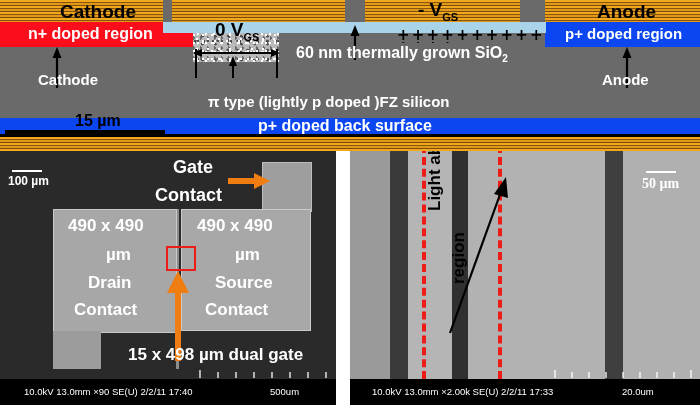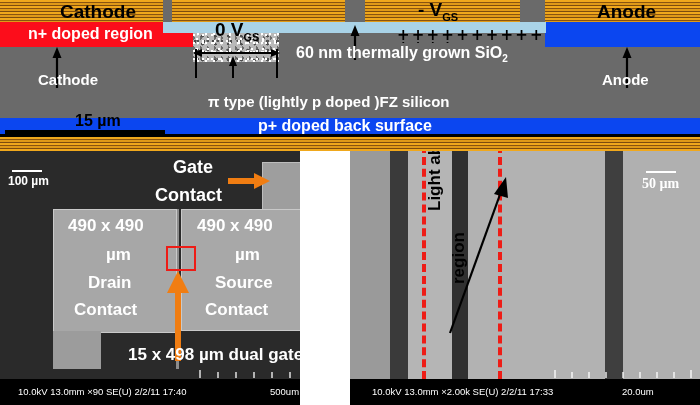--- a/index.html
+++ b/index.html
@@ -59,21 +59,21 @@
 
   
   #plusrow{position:absolute;left:397px;top:29px;width:148px;height:14px;
     color:#000;font-size:15px;font-weight:bold;letter-spacing:-1.5px;
     font-family:"DejaVu Sans",sans-serif;line-height:12px;overflow:hidden;}
 
   
   #bar15{position:absolute;left:5px;top:130px;width:160px;height:4px;background:#000;}
 
   
-  #semL{position:absolute;left:0;top:151px;width:300px;height:254px;background:#2a2a2a;overflow:hidden;}
+  #semL{position:absolute;left:0;top:151px;width:336px;height:254px;background:#2a2a2a;overflow:hidden;}
   #semR{position:absolute;left:350px;top:151px;width:350px;height:254px;background:#9a9a9a;overflow:hidden;}
   #gapcol{position:absolute;left:348px;top:151px;width:2px;height:254px;background:#fff;}
 
   .sembar{position:absolute;left:0;bottom:0;width:100%;height:26px;background:#000;}
   .semtxt{position:absolute;color:#fff;font-size:9.5px;white-space:nowrap;
           font-family:"Liberation Sans",sans-serif;}
 
   
   #dCon{position:absolute;left:53px;top:58px;width:122px;height:122px;background:#a7a7a7;border:1px solid #c9c9c9;}
   #sCon{position:absolute;left:181px;top:58px;width:128px;height:120px;background:#a8a8a8;border:1px solid #c9c9c9;}
@@ -141,20 +141,21 @@
     </div>
 
     <div class="lbl blk bold" style="left:418px;top:0px;font-size:19px;">
       <span>- V</span><sub style="font-size:11px;">GS</sub>
     </div>
 
     <div class="lbl blk bold" style="left:597px;top:2px;font-size:19px;">Anode</div>
 
     <div class="lbl wht" style="left:28px;top:26px;font-size:16px;">n+ doped region</div>
 
+    <div class="lbl wht" style="left:565px;top:26px;font-size:15px;">p+ doped region</div>
 
     <div class="lbl wht" style="left:296px;top:45px;font-size:16px;">
       <span>60 nm thermally grown SiO</span><sub style="font-size:10px;">2</sub>
     </div>
 
     <div class="lbl wht" style="left:38px;top:72px;font-size:15px;">Cathode</div>
 
     <div class="lbl wht" style="left:602px;top:72px;font-size:15px;">Anode</div>
 
 
@@ -211,21 +212,21 @@
     <div class="lbl wht bold" style="left:74px;top:150px;font-size:17px;">Contact</div>
 
     <div class="lbl wht bold" style="left:197px;top:66px;font-size:17px;">490 x 490</div>
     <div class="lbl wht bold" style="left:235px;top:95px;font-size:17px;">µm</div>
     <div class="lbl wht bold" style="left:215px;top:123px;font-size:17px;">Source</div>
     <div class="lbl wht bold" style="left:205px;top:150px;font-size:17px;">Contact</div>
 
     <div class="lbl wht bold" style="left:128px;top:195px;font-size:17px;">15 x 498 µm dual gate</div>
 
     <div class="sembar"></div>
-    <div class="semtxt" style="left:18px;bottom:8px;margin-top:18px;">10.0kV 13.0mm ×90 SE(U) 2/2/11 17:40</div>
+    <div class="semtxt" style="left:24px;bottom:8px;margin-top:18px;">10.0kV 13.0mm ×90 SE(U) 2/2/11 17:40</div>
     <div class="semtxt" style="left:270px;bottom:8px;">500um</div>
   </div>
 
   <div id="semR">
 
     <div class="rstripe" style="left:40px;width:18px;"></div>
     <div class="rstripe" style="left:102px;width:16px;background:#303030;"></div>
     <div class="rstripe" style="left:255px;width:18px;background:#3f3f3f;"></div>
     <div style="position:absolute;left:58px;top:0;width:44px;height:228px;background:#b5b5b5;"></div>
     <div style="position:absolute;left:118px;top:0;width:137px;height:228px;background:#b2b2b2;"></div>

